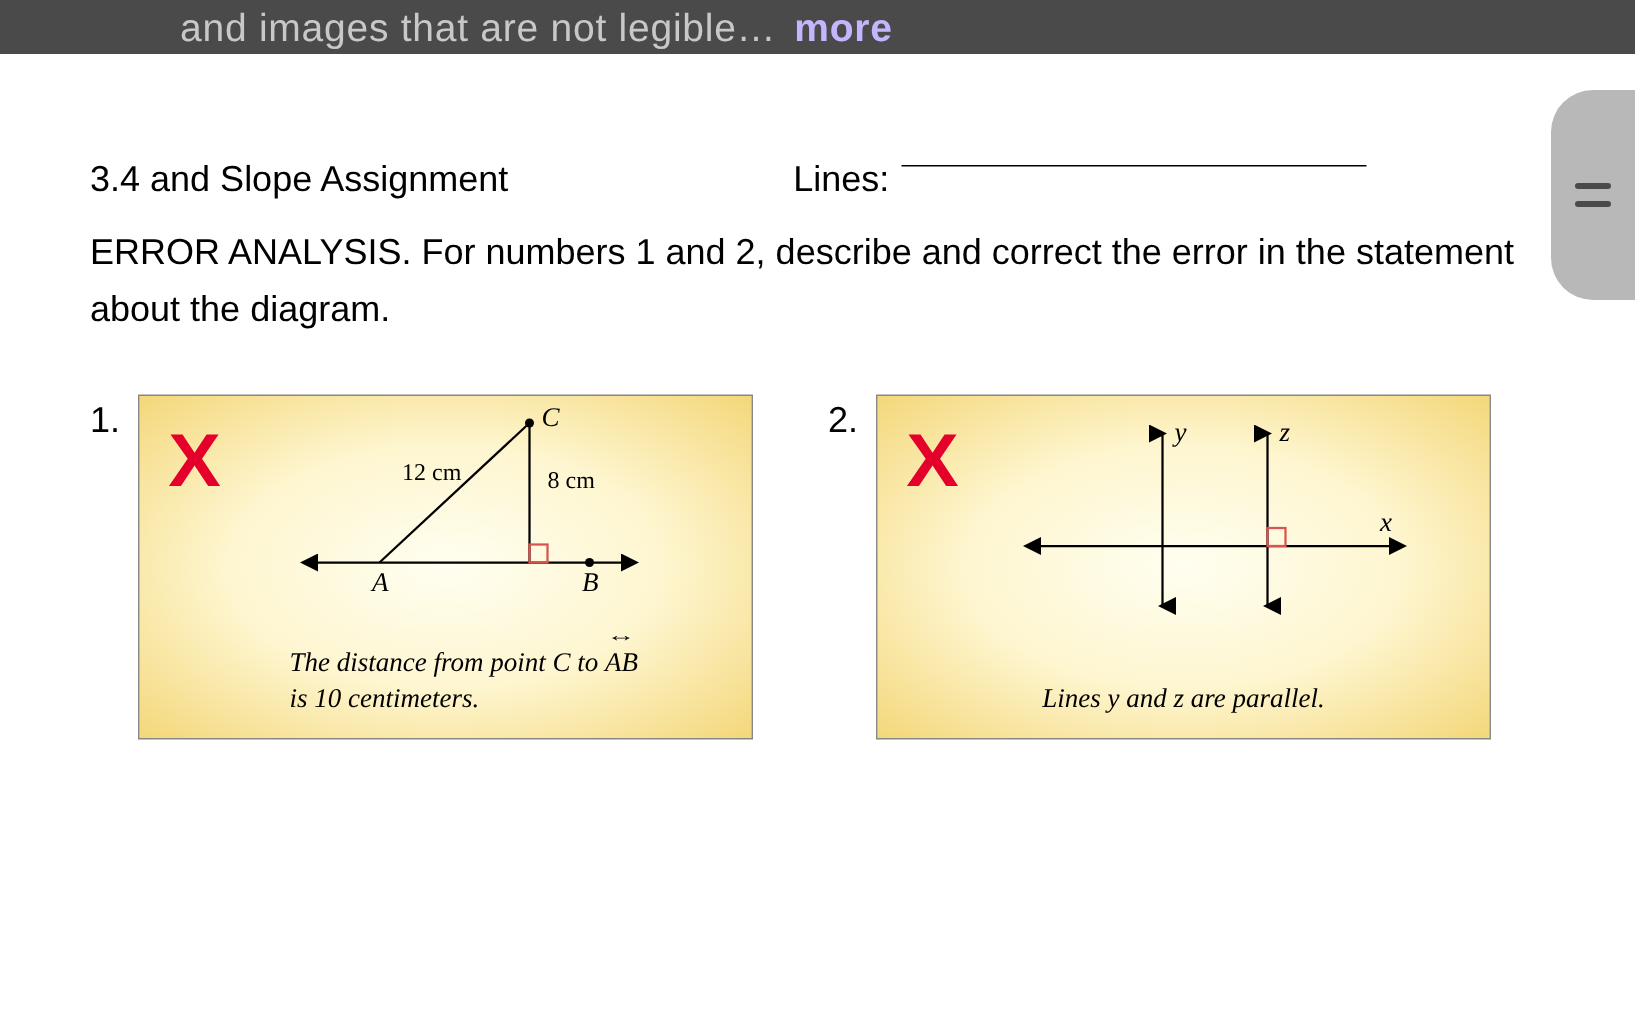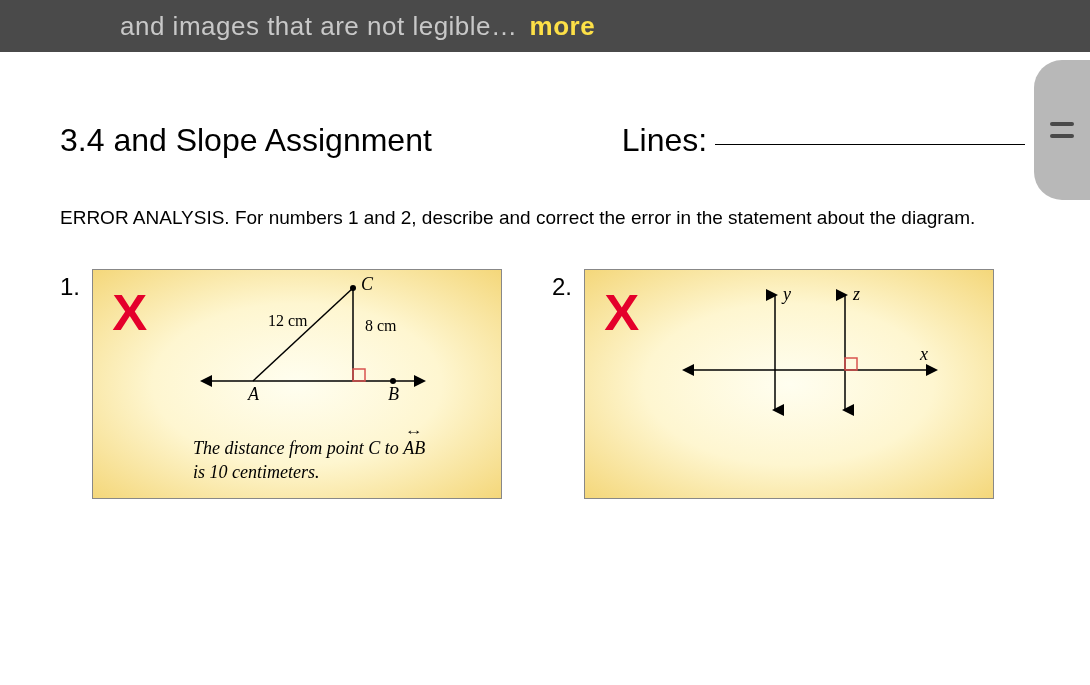--- a/index.html
+++ b/index.html
@@ -7,58 +7,58 @@
     font-family: Arial, Helvetica, sans-serif;
     background: #fff;
     width: 1090px;
     height: 685px;
     overflow: hidden;
     position: relative;
   }
   .top-bar {
     background: #4a4a4a;
     color: #c8c8c8;
-    height: 52px;
+    height: 36px;
     display: flex;
     align-items: center;
     padding-left: 120px;
     font-size: 26px;
     letter-spacing: 0.5px;
   }
   .top-bar .more {
-    color: #fde047;
+    color: #c4b5fd;
     font-weight: bold;
     margin-left: 12px;
   }
   .content {
     padding: 70px 60px 0 60px;
     color: #000;
   }
   .header-row {
     display: flex;
-    align-items: center;
-    margin-bottom: 44px;
-    font-size: 32px;
+    align-items: flex-start;
+    margin-bottom: 16px;
+    font-size: 24px;
   }
   .assignment-title {
     flex: 0 0 auto;
   }
   .name-label {
     margin-left: 190px;
   }
   .name-line {
     display: inline-block;
     border-bottom: 1.5px solid #000;
     width: 310px;
     margin-left: 8px;
     position: relative;
     top: 4px;
   }
   .instructions {
-    font-size: 19px;
+    font-size: 24px;
     line-height: 1.6;
     margin-bottom: 36px;
   }
   .problems {
     display: flex;
     gap: 50px;
   }
   .problem {
     display: flex;
     align-items: flex-start;
@@ -235,17 +235,20 @@
 
             <line x1="180" y1="15" x2="180" y2="130" stroke="#000" stroke-width="1.5" marker-start="url(#arrU2)" marker-end="url(#arrD2)"></line>
 
             <rect x="180" y="78" width="12" height="12" fill="none" stroke="#d9534f" stroke-width="1.5"></rect>
 
             <text x="118" y="20" font-family="Georgia, serif" font-style="italic" font-size="18">y</text>
             <text x="188" y="20" font-family="Georgia, serif" font-style="italic" font-size="18">z</text>
             <text x="255" y="80" font-family="Georgia, serif" font-style="italic" font-size="18">x</text>
           </svg>
         </div>
+        <div class="statement">
+          <span>Lines y and z are parallel.</span>
+        </div>
       </div>
     </div>
 
   </div>
 </div>
 
 </body></html>

